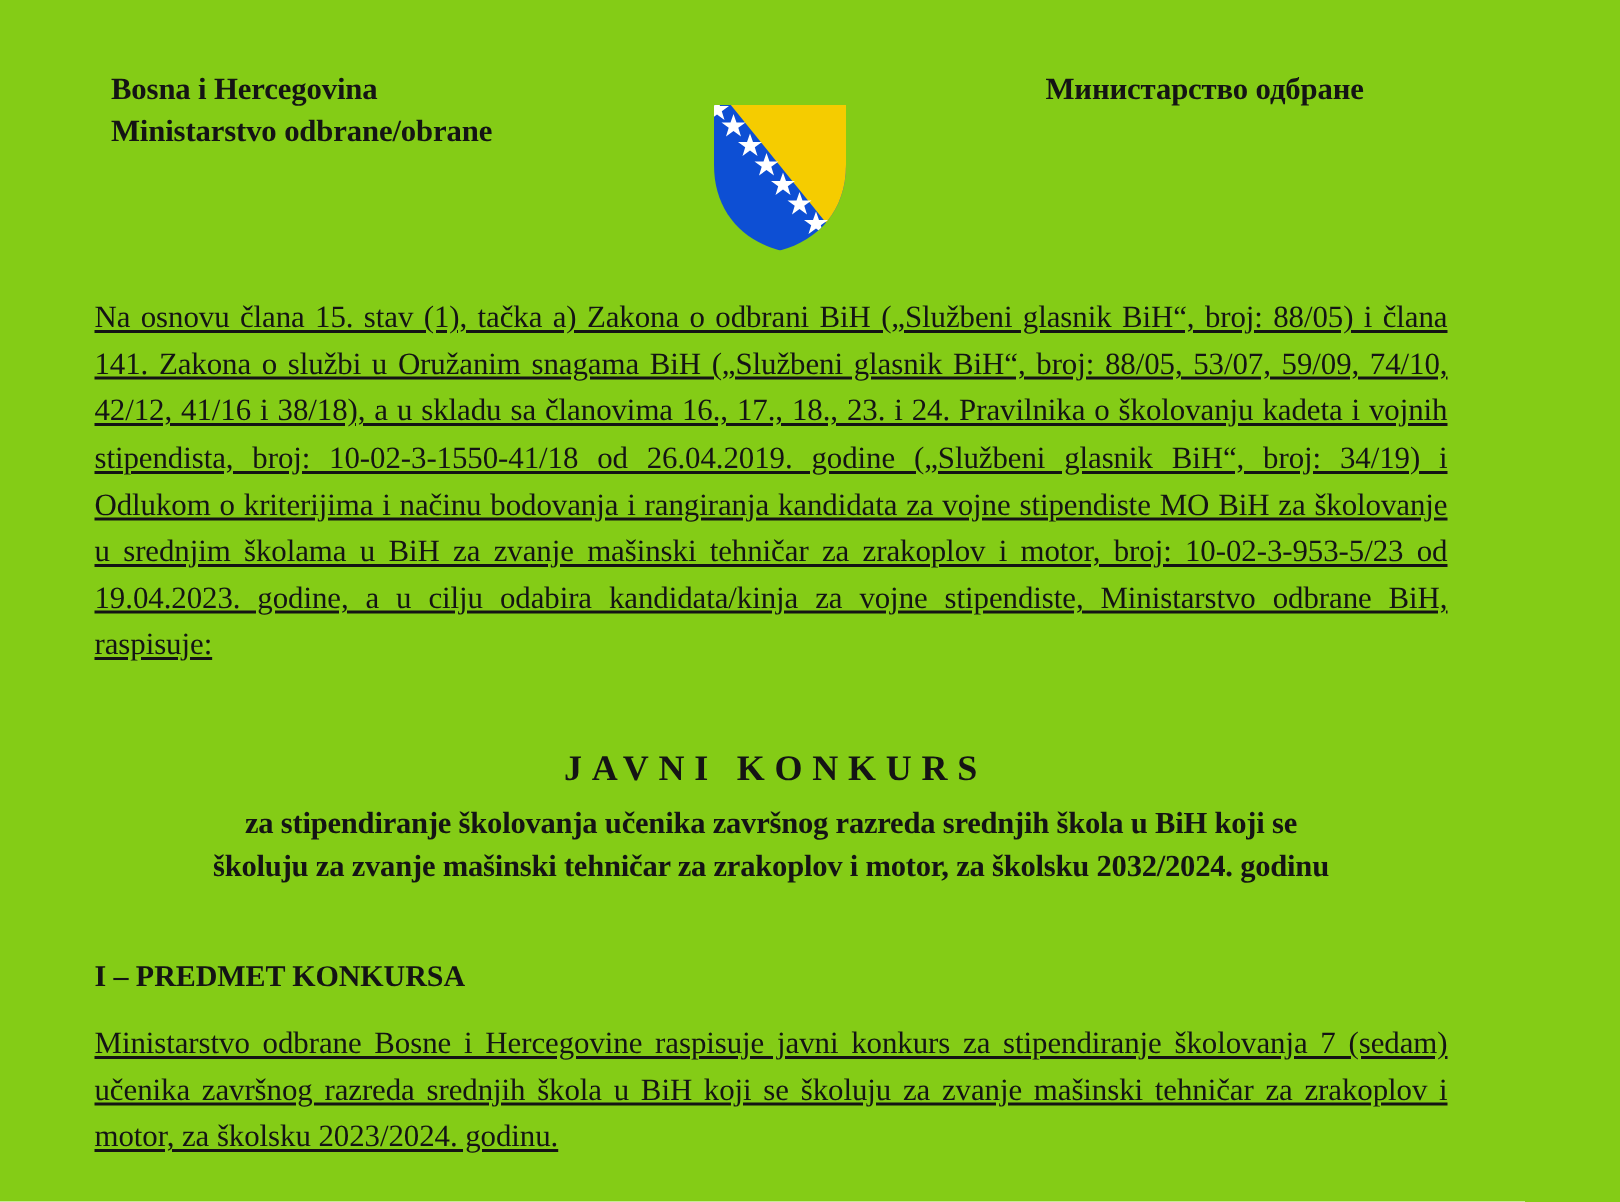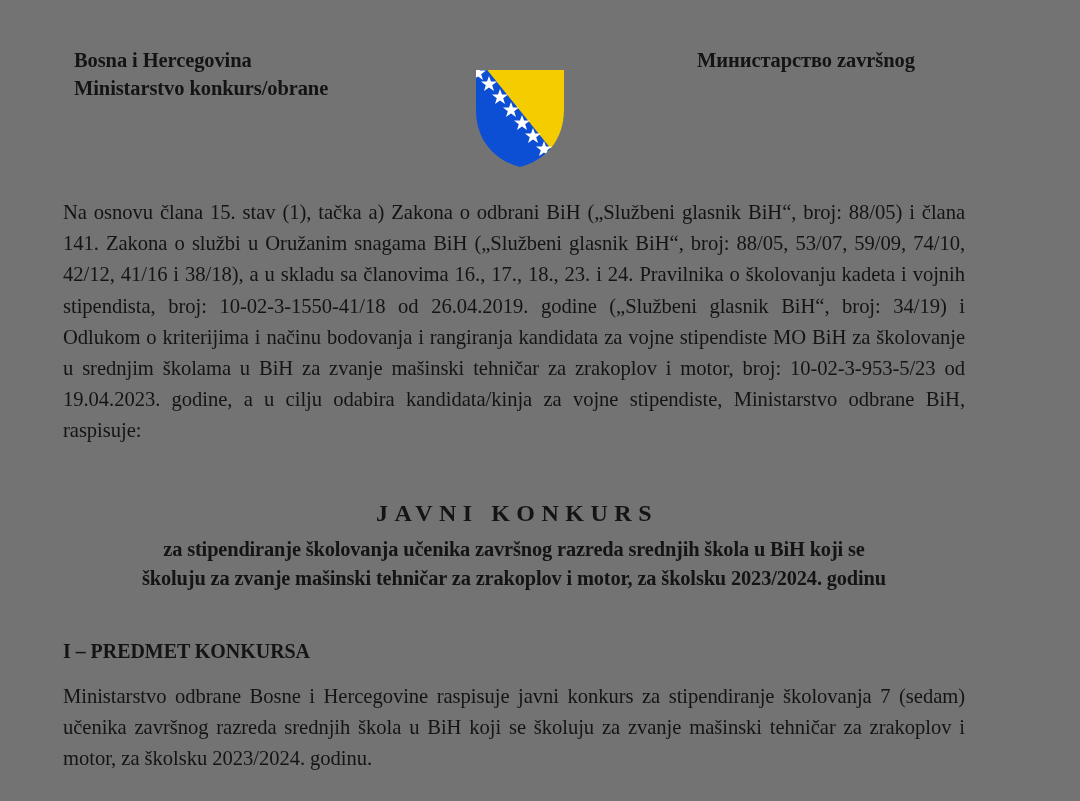--- a/index.html
+++ b/index.html
@@ -13,21 +13,21 @@
     overflow: hidden;
     font-family: "Liberation Serif", "DejaVu Serif", serif;
     color: #141414;
     -webkit-font-smoothing: antialiased;
   }
 
   .page {
     position: relative;
     width: 1080px;
     height: 801px;
-    background: #737373;
+    background: #84cc16;
     box-sizing: border-box;
   }
 
   
   .header {
     position: absolute;
     top: 38px;
     left: 0;
     width: 1080px;
     height: 105px;
@@ -65,20 +65,21 @@
   
   .body-para {
     position: absolute;
     left: 63px;
     width: 902px;
     font-size: 20.6px;
     line-height: 31.2px;
     text-align: justify;
     text-justify: inter-word;
     letter-spacing: -0.05px;
+    text-decoration: underline;
   }
   .body-para.intro { top: 197px; }
 
   
   .title-block {
     position: absolute;
     left: 63px;
     width: 902px;
     top: 498px;
     text-align: center;
@@ -116,21 +117,21 @@
 </style>
 </head>
 <body>
 
 <div class="page">
 
   <div class="header">
 
     <div class="header-block header-left">
       <span class="header-line">Bosna i Hercegovina</span>
-      <span class="header-line">Ministarstvo konkurs/obrane</span>
+      <span class="header-line">Ministarstvo odbrane/obrane</span>
     </div>
 
     <div class="coat-of-arms">
       <svg viewBox="0 0 96 104" xmlns="http://www.w3.org/2000/svg">
         <defs>
           <clipPath id="shieldClip">
             <path d="M4,4 L92,4 L92,44 C92,74 74,94 48,101 C22,94 4,74 4,44 Z"></path>
           </clipPath>
         </defs>
         <g clip-path="url(#shieldClip)">
@@ -143,32 +144,32 @@
             <polygon points="50,49 52.0,54.6 58.0,54.6 53.2,58.2 55.0,64.0 50,60.4 45.0,64.0 46.8,58.2 42.0,54.6 48.0,54.6"></polygon>
             <polygon points="61,62 63.0,67.6 69.0,67.6 64.2,71.2 66.0,77.0 61,73.4 56.0,77.0 57.8,71.2 53.0,67.6 59.0,67.6"></polygon>
             <polygon points="6,-1 8.0,4.6 14.0,4.6 9.2,8.2 11.0,14.0 6,10.4 1.0,14.0 2.8,8.2 -2.0,4.6 4.0,4.6"></polygon>
             <polygon points="72,75 74.0,80.6 80.0,80.6 75.2,84.2 77.0,90.0 72,86.4 67.0,90.0 68.8,84.2 64.0,80.6 70.0,80.6"></polygon>
           </g>
         </g>
       </svg>
     </div>
 
     <div class="header-block header-right">
-      <span class="header-line">Министарство završnog</span>
+      <span class="header-line">Министарство одбране</span>
     </div>
 
   </div>
 
   <div class="body-para intro">Na osnovu člana 15. stav (1), tačka a) Zakona o odbrani BiH („Službeni glasnik BiH“, broj: 88/05) i člana 141. Zakona o službi u Oružanim snagama BiH („Službeni glasnik BiH“, broj: 88/05, 53/07, 59/09, 74/10, 42/12, 41/16 i 38/18), a u skladu sa članovima 16., 17., 18., 23. i 24. Pravilnika o školovanju kadeta i vojnih stipendista, broj: 10-02-3-1550-41/18 od 26.04.2019. godine („Službeni glasnik BiH“, broj: 34/19) i Odlukom o kriterijima i načinu bodovanja i rangiranja kandidata za vojne stipendiste MO BiH za školovanje u srednjim školama u BiH za zvanje mašinski tehničar za zrakoplov i motor, broj: 10-02-3-953-5/23 od 19.04.2023. godine, a u cilju odabira kandidata/kinja za vojne stipendiste, Ministarstvo odbrane BiH, raspisuje:</div>
 
   <div class="title-block">
     <div class="title-main">JAVNI KONKURS</div>
     <div class="title-sub">
       <span class="title-sub-line">za stipendiranje školovanja učenika završnog razreda srednjih škola u BiH koji se</span>
-      <span class="title-sub-line">školuju za zvanje mašinski tehničar za zrakoplov i motor, za školsku 2023/2024. godinu</span>
+      <span class="title-sub-line">školuju za zvanje mašinski tehničar za zrakoplov i motor, za školsku 2032/2024. godinu</span>
     </div>
   </div>
 
   <div class="section-heading">I – PREDMET KONKURSA</div>
 
   <div class="body-para section-body">Ministarstvo odbrane Bosne i Hercegovine raspisuje javni konkurs za stipendiranje školovanja 7 (sedam) učenika završnog razreda srednjih škola u BiH koji se školuju za zvanje mašinski tehničar za zrakoplov i motor, za školsku 2023/2024. godinu.</div>
 
 </div>
 
 </body></html>

